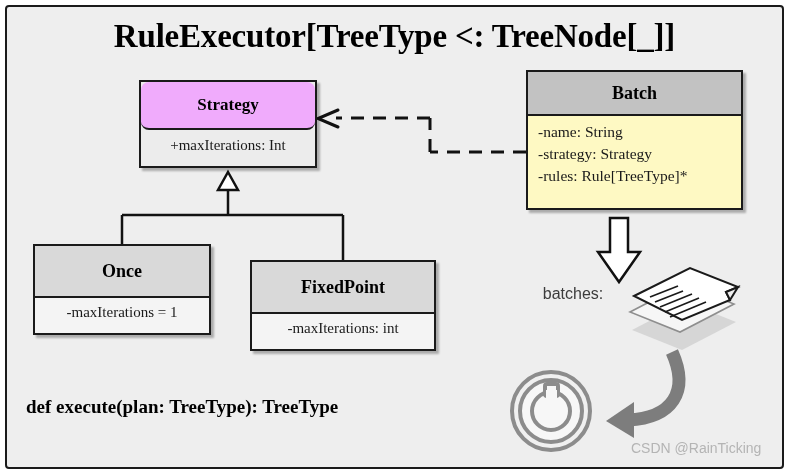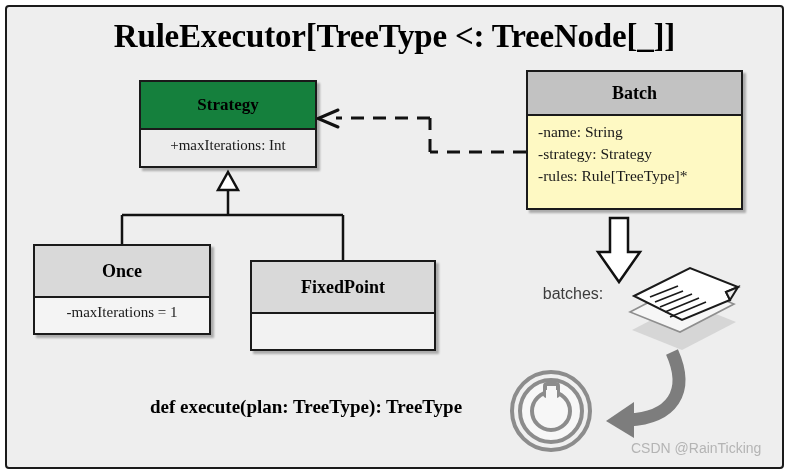--- a/index.html
+++ b/index.html
@@ -42,21 +42,21 @@
     color: #000000;
     letter-spacing: -0.2px;
   }
 
   
   .method-sig {
     position: absolute;
     left: 26px;
     top: 396px;
     width: 560px;
-    text-align: center;
+    text-align: left;
     font-family: "Liberation Serif", serif;
     font-weight: bold;
     font-size: 19px;
     color: #000000;
   }
 
   
   .uml-class {
     position: absolute;
     box-sizing: border-box;
@@ -83,21 +83,21 @@
     color: #1a1a1a;
     padding: 3px 8px 19px 8px;
   }
   .uml-body .attr {
     line-height: 1.42;
     white-space: nowrap;
   }
 
   
   #cls-strategy { left: 139px; top: 80px; width: 178px; height: 88px; background:#ececec; }
-  #cls-strategy .uml-header { height: 48px; background:#15803d; }
+  #cls-strategy .uml-header { height: 48px; background:#f0abfc;border-radius:8px; }
   #cls-strategy .uml-body { height: 36px; background:#ececec; text-align:center; padding-top:5px;}
 
   
   #cls-batch { left: 526px; top: 70px; width: 217px; height: 140px; }
   #cls-batch .uml-header { height: 44px; background:#c2c2c2; font-size:18px;}
   #cls-batch .uml-body { height: 92px; background:#fef9c3; padding-left: 10px; padding-top:5px; font-size:15.5px;}
 
   
   #cls-once { left: 33px; top: 244px; width: 178px; height: 91px; }
   #cls-once .uml-header { height: 52px; background:#d9d9d9; font-size:18px;}
@@ -221,20 +221,23 @@
 
   <div class="uml-class" id="cls-once">
     <div class="uml-header">Once</div>
     <div class="uml-body">
       <div class="attr">-maxIterations = 1</div>
     </div>
   </div>
 
   <div class="uml-class" id="cls-fixedpoint">
     <div class="uml-header">FixedPoint</div>
+    <div class="uml-body">
+      <div class="attr">-maxIterations: int</div>
+    </div>
   </div>
 
   <div class="batches-label">
     <div>batches:</div>
   </div>
 
   <div class="method-sig">def execute(plan: TreeType): TreeType</div>
 
   <div class="watermark">CSDN @RainTicking</div>
 

